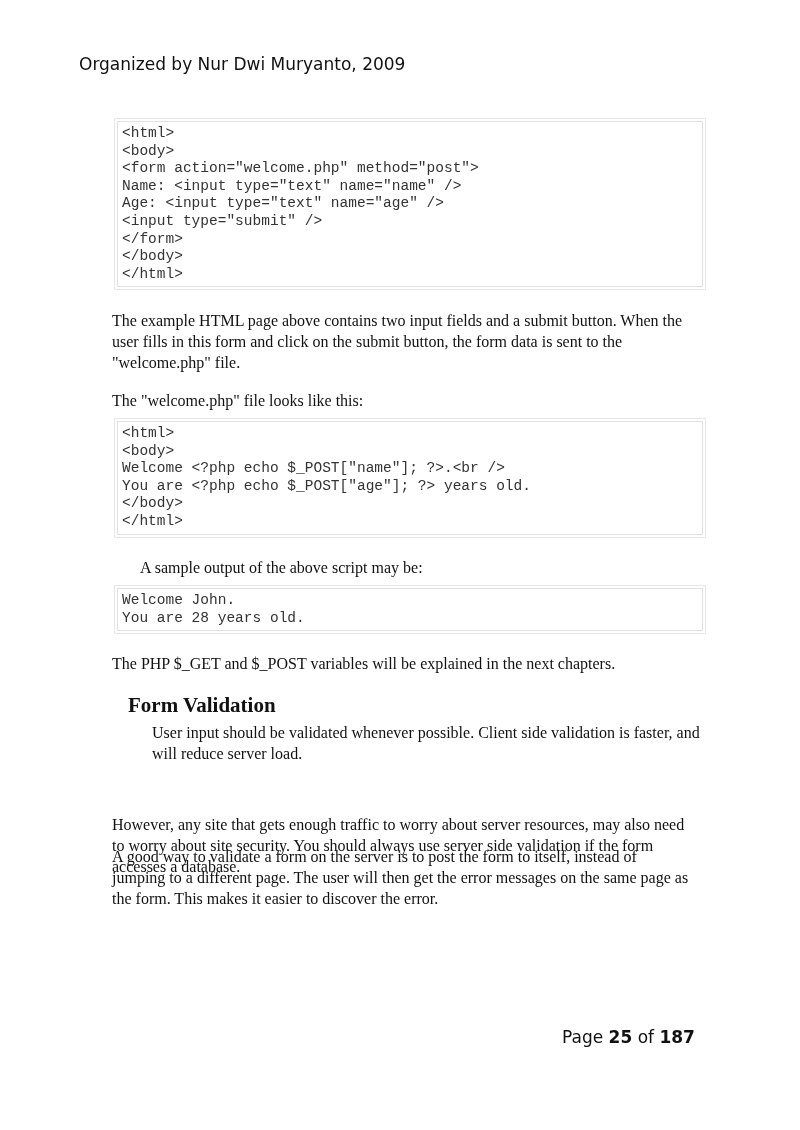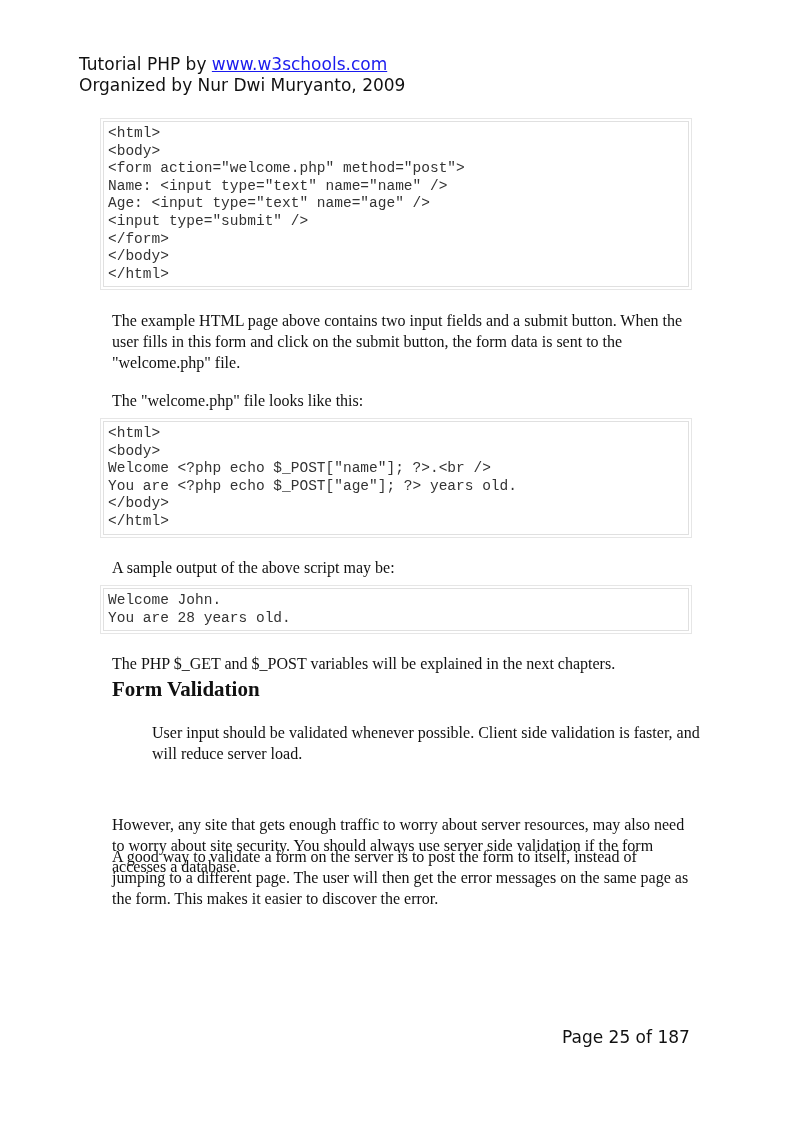--- a/index.html
+++ b/index.html
@@ -1,31 +1,30 @@
 <!DOCTYPE html>
 <html><head>
   <meta charset="utf-8">
   <style>
     html, body { margin:0; padding:0; background:#ffffff; }
     body { width:800px; height:1130px; position:relative; overflow:hidden; }
     .header { position:absolute; left:79px; top:54px; font-family:"DejaVu Sans", sans-serif; font-size:17px; line-height:21px; color:#111; }
     .header a { color:#1a1aee; text-decoration:underline; }
-    .codebox-outer { position:absolute; left:100px; width:592px; border:1px solid #e6e6e6; padding:2px; box-sizing:border-box; }
+    .codebox-outer { position:absolute; left:114px; width:592px; border:1px solid #e6e6e6; padding:2px; box-sizing:border-box; }
     .codebox-inner { border:1px solid #e0e0e0; padding:3px 0 3px 4px; }
     .code { font-family:"Liberation Mono", monospace; font-size:14.5px; line-height:17.6px; color:#333; white-space:pre; margin:0; }
     .para { position:absolute; left:112px; width:600px; font-family:"Liberation Serif", serif; font-size:16px; line-height:21px; color:#111; margin:0; }
-    .h2 { position:absolute; left:112px; top:677px; font-family:"Liberation Serif", serif; font-size:21px; font-weight:bold; color:#111; margin:0; }
+    .h2 { position:absolute; left:112px; top:677px; font-family:"Liberation Serif", serif; font-size:21px; font-weight:bold; color:#111; margin:16px; }
     .footer { position:absolute; left:562px; top:1027px; font-family:"DejaVu Sans", sans-serif; font-size:17px; color:#111; }
-    .footer b { font-weight:normal; }
+    .footer b { font-weight:bold; }
   </style>
 </head>
 <body>
 
 <div class="header">
-  <div><span>Tutorial PHP by </span><a>www.w3schools.com</a></div>
   <div>Organized by Nur Dwi Muryanto, 2009</div>
 </div>
 
 <div class="codebox-outer" style="top:118px;">
   <div class="codebox-inner">
     <pre class="code" id="code0">&lt;html&gt;
 &lt;body&gt;
 &lt;form action="welcome.php" method="post"&gt;
 Name: &lt;input type="text" name="name" /&gt;
 Age: &lt;input type="text" name="age" /&gt;
@@ -43,21 +42,21 @@
   <div class="codebox-inner">
     <pre class="code" id="code1">&lt;html&gt;
 &lt;body&gt;
 Welcome &lt;?php echo $_POST["name"]; ?&gt;.&lt;br /&gt;
 You are &lt;?php echo $_POST["age"]; ?&gt; years old.
 &lt;/body&gt;
 &lt;/html&gt;</pre>
   </div>
 </div>
 
-<p class="para" style="top:557px;">A sample output of the above script may be:</p>
+<p class="para" style="top:557px;margin-left:28px;">A sample output of the above script may be:</p>
 
 <div class="codebox-outer" style="top:585px;">
   <div class="codebox-inner">
     <pre class="code" id="code2">Welcome John.
 You are 28 years old.</pre>
   </div>
 </div>
 
 <p class="para" style="top:653px;">The PHP $_GET and $_POST variables will be explained in the next chapters.</p>
 

